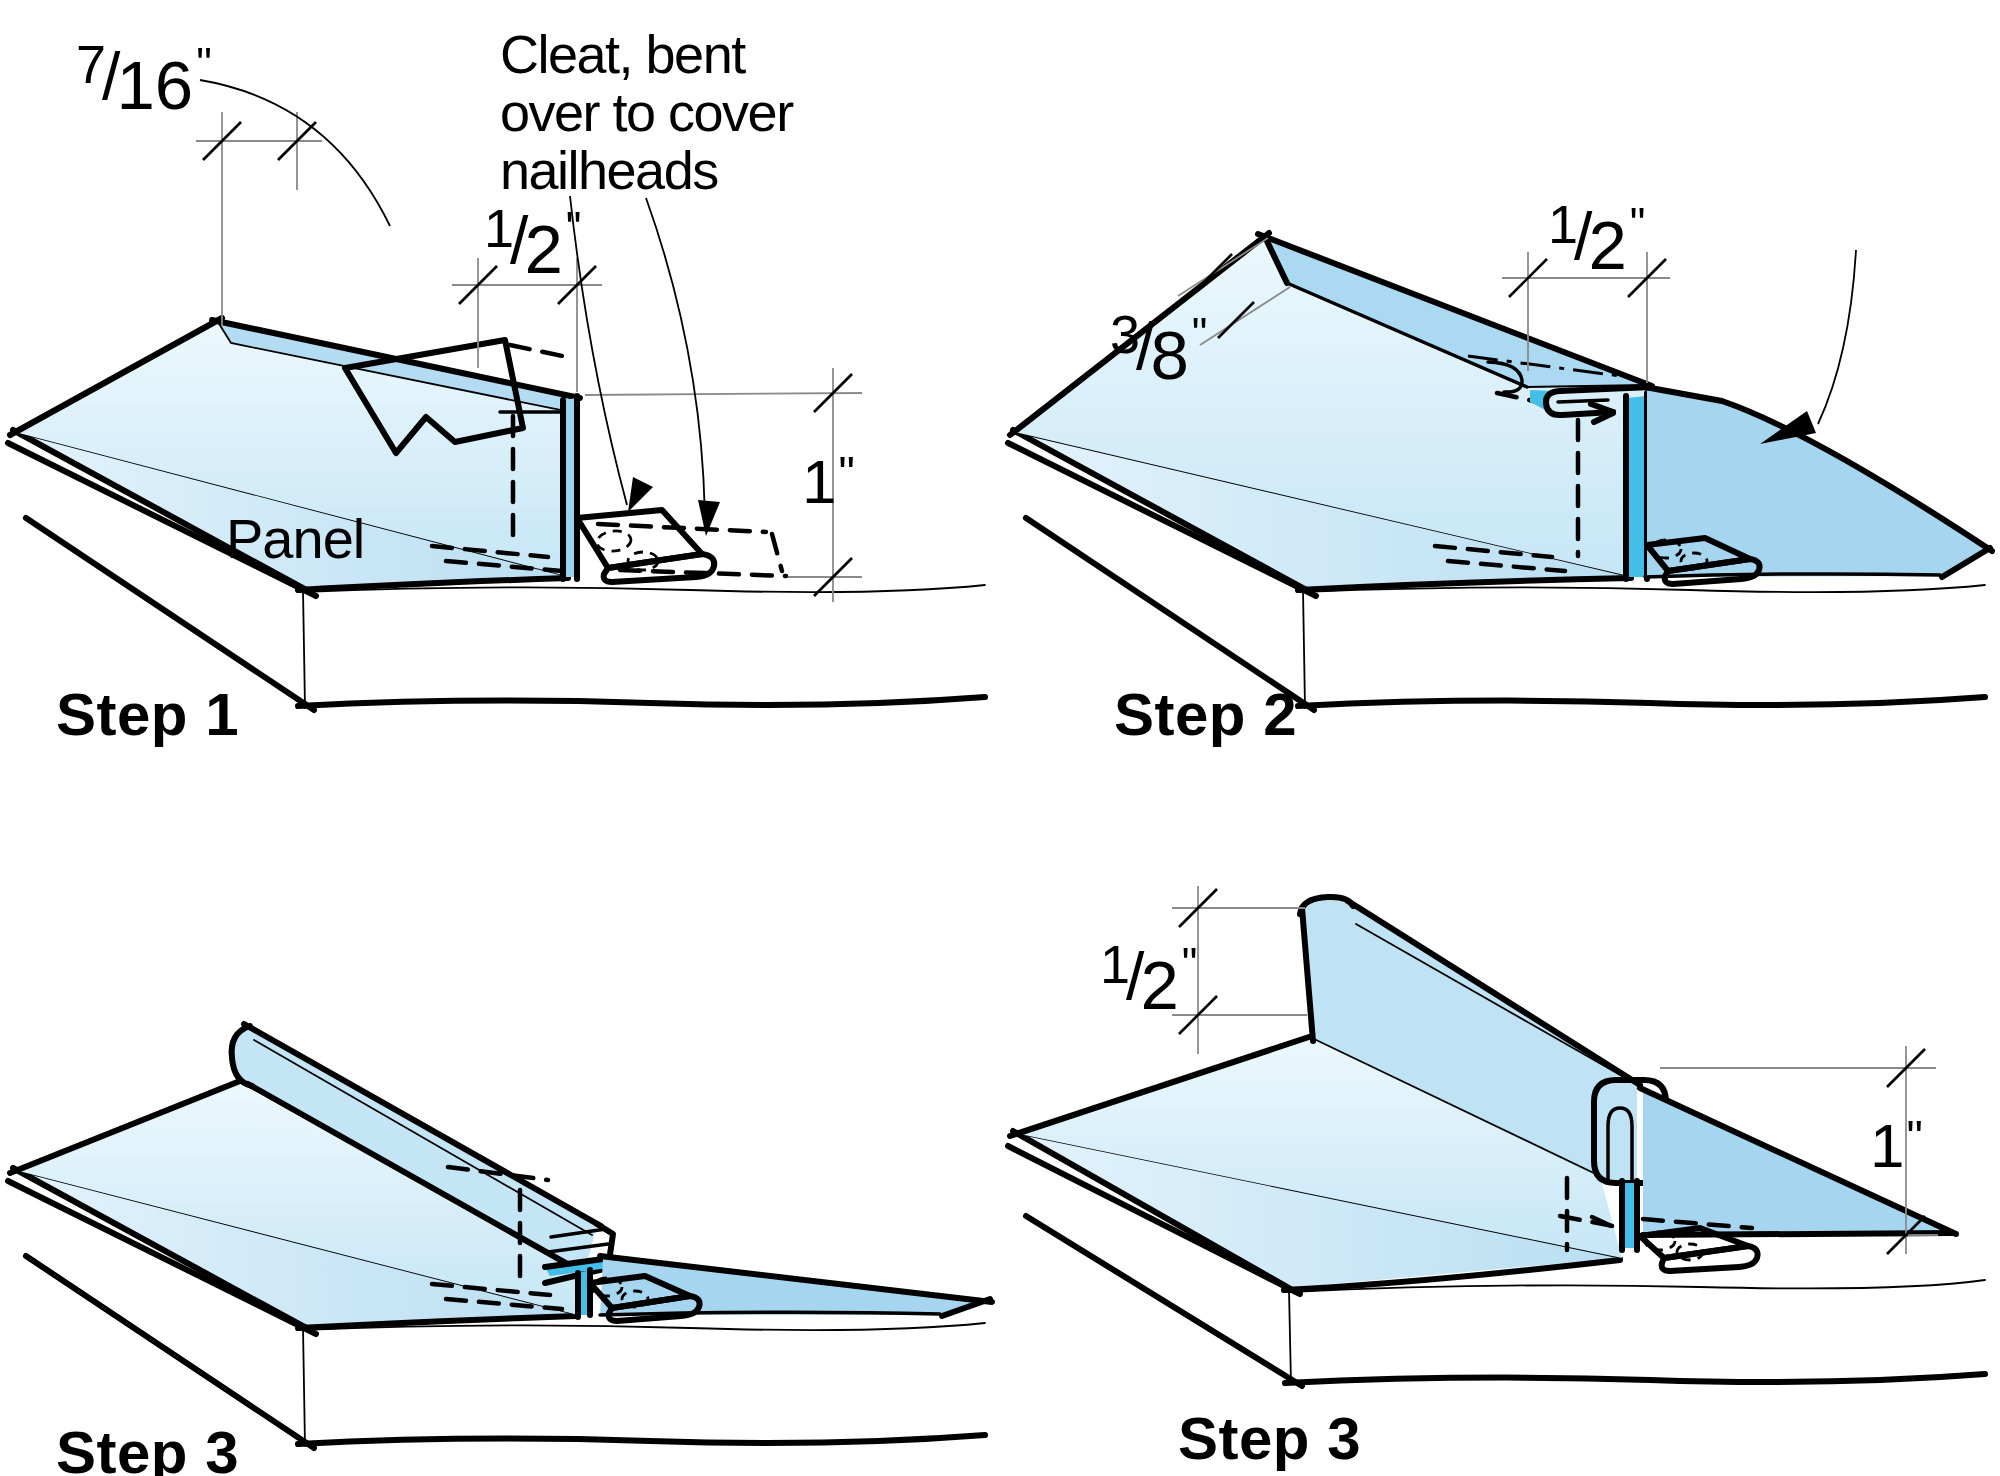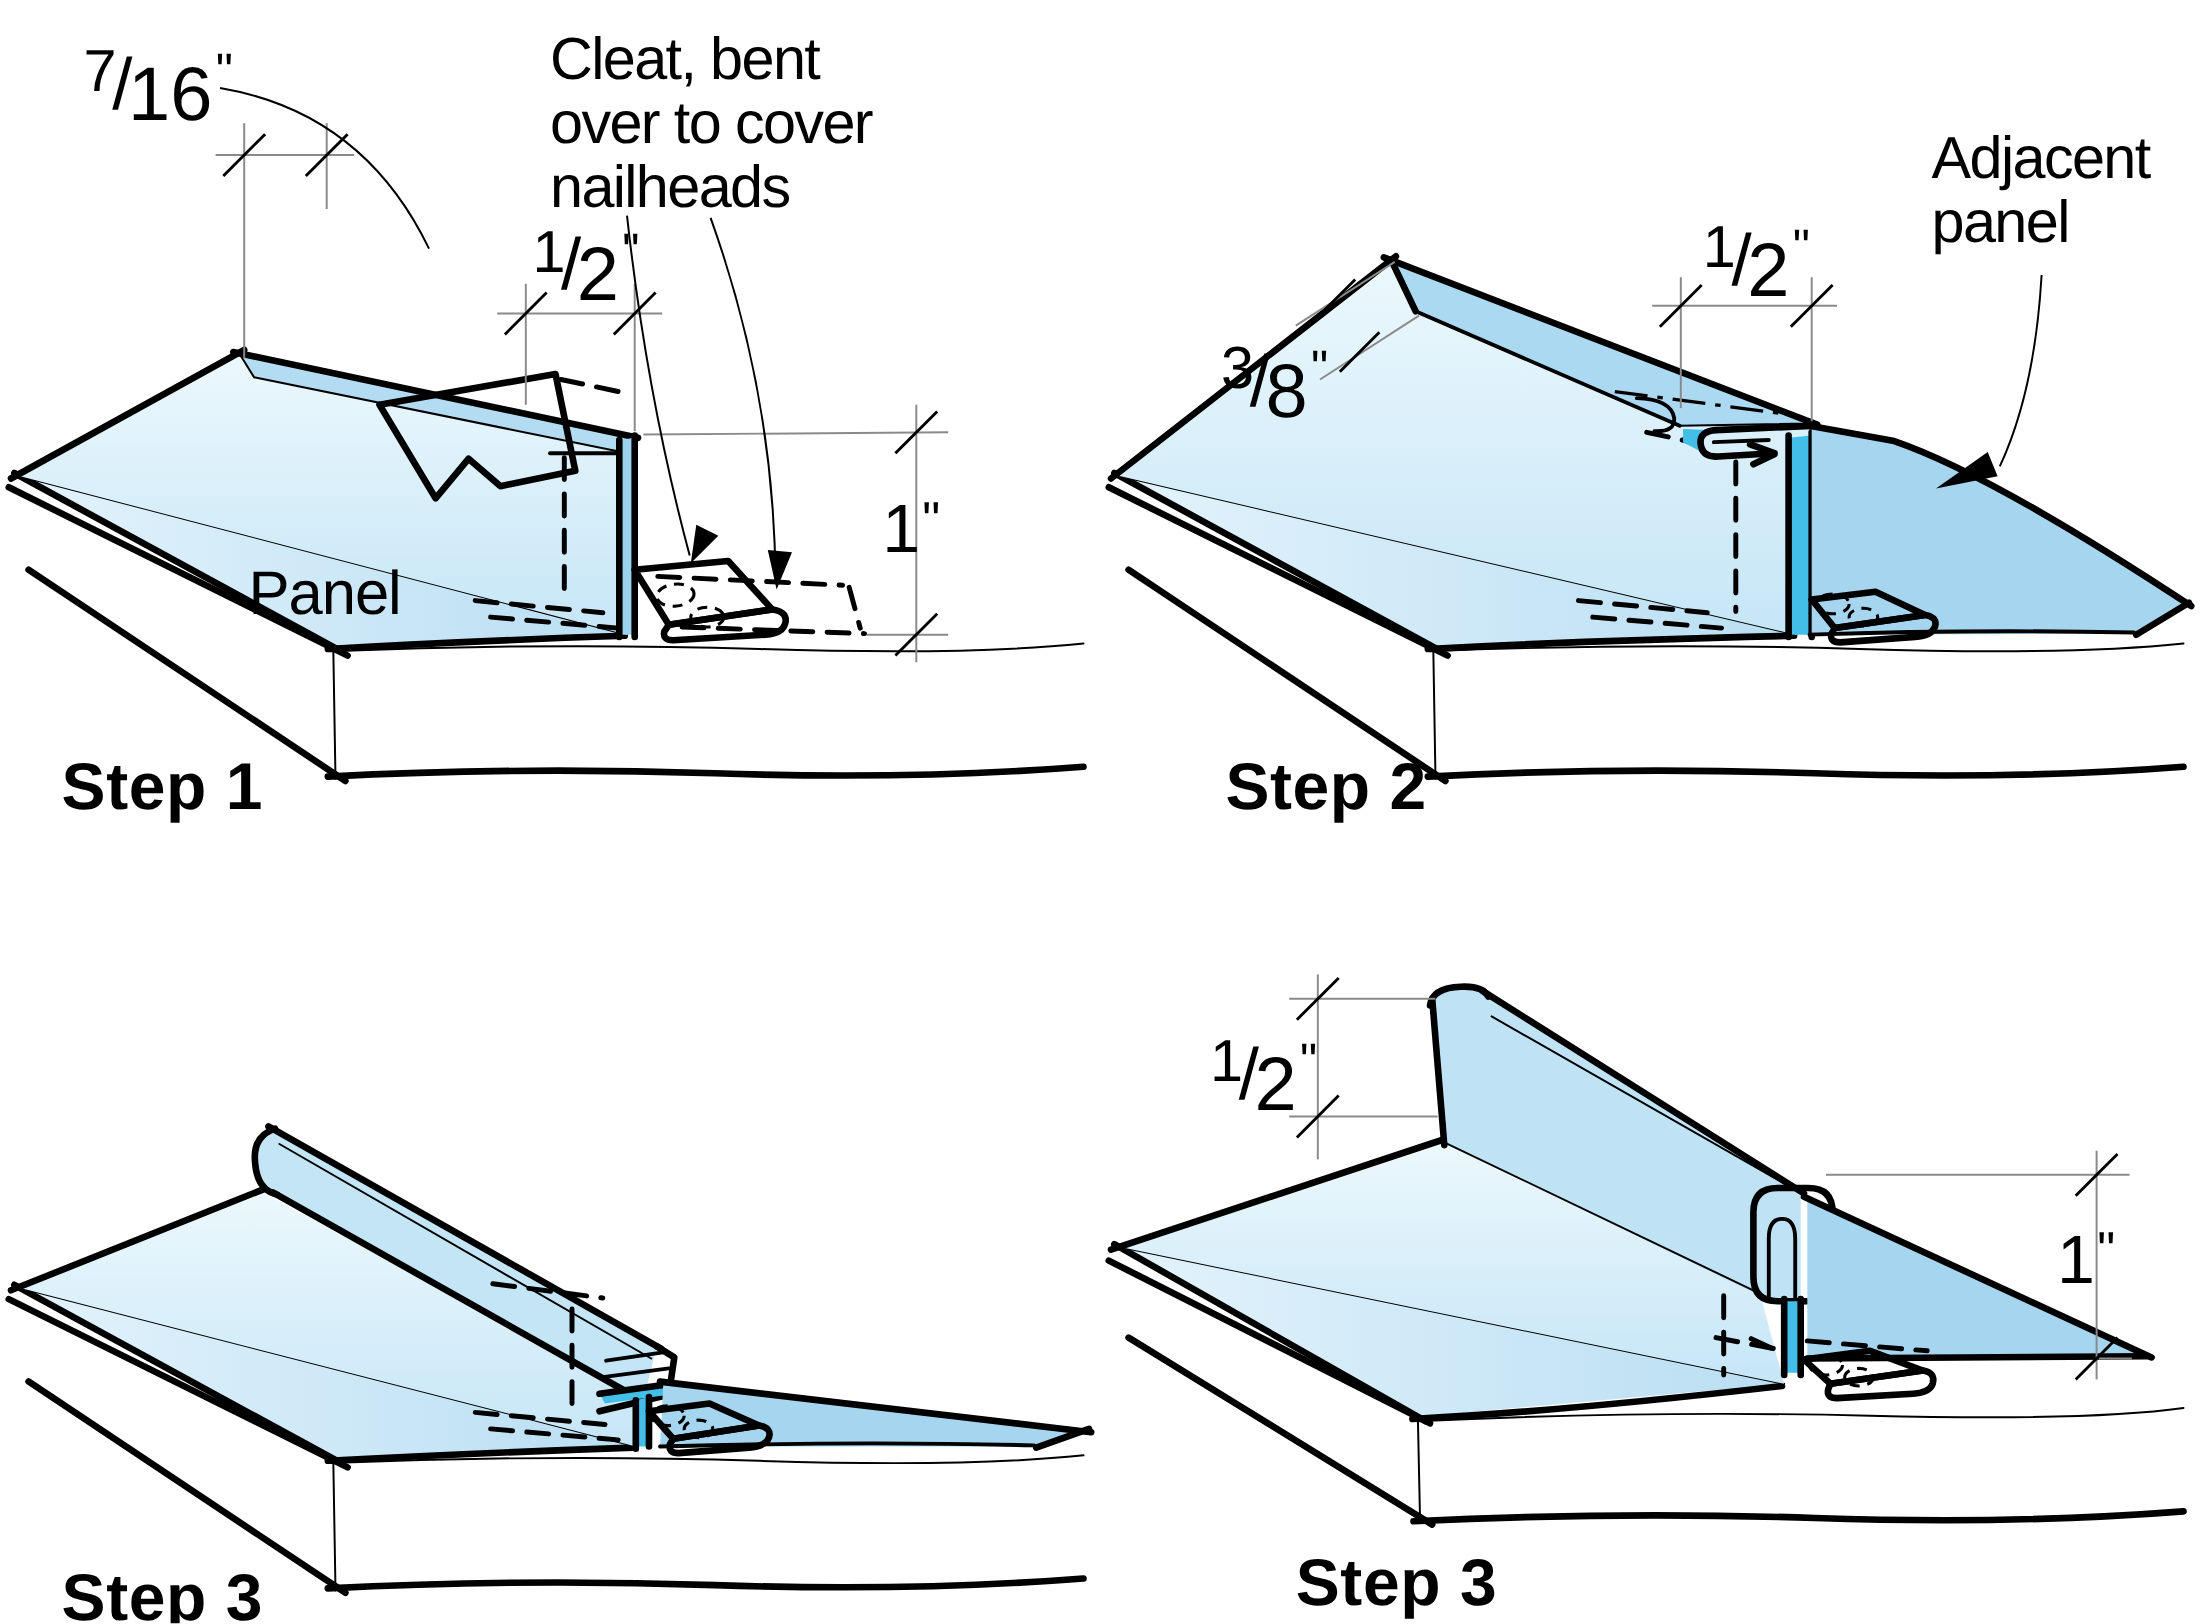--- a/index.html
+++ b/index.html
@@ -198,24 +198,20 @@
         <path class="tick" d="M 509,297 L 547,259"></path>
         <path class="tick" d="M 628,297 L 666,259"></path>
       </g>
       <g>
         <path class="ldr" d="M 856,250 Q 850,355 818,424"></path>
         <polygon points="760,444 816,433 807,411" fill="#000"></polygon>
       </g>
     </svg>
     <div class="lbl fr" style="left:110px;top:300px"><span class="n">3</span><span class="sl">/</span><span class="d">8</span><span class="u">"</span></div>
     <div class="lbl fr" style="left:548px;top:190px"><span class="n">1</span><span class="sl">/</span><span class="d">2</span><span class="u">"</span></div>
-    <div class="lbl callout" style="left:756px;top:116px">
-      <div>Adjacent</div>
-      <div>panel</div>
-    </div>
     <div class="lbl step" style="left:114px;top:680px">Step 2</div>
   </figure>
 
   <figure class="quad" style="left:0;top:738px;margin:0">
     <svg width="1000" height="738" viewBox="0 0 1000 738">
       <g>
         <path class="ln b" d="M 8,443 L 316,596"></path>
         <path class="ln b" d="M 26,518 L 314,710"></path>
         <path class="ln t" d="M 303,590 L 305,708"></path>
         <path class="ln t" d="M 300,592 Q 500,584 690,590 T 985,585"></path>

